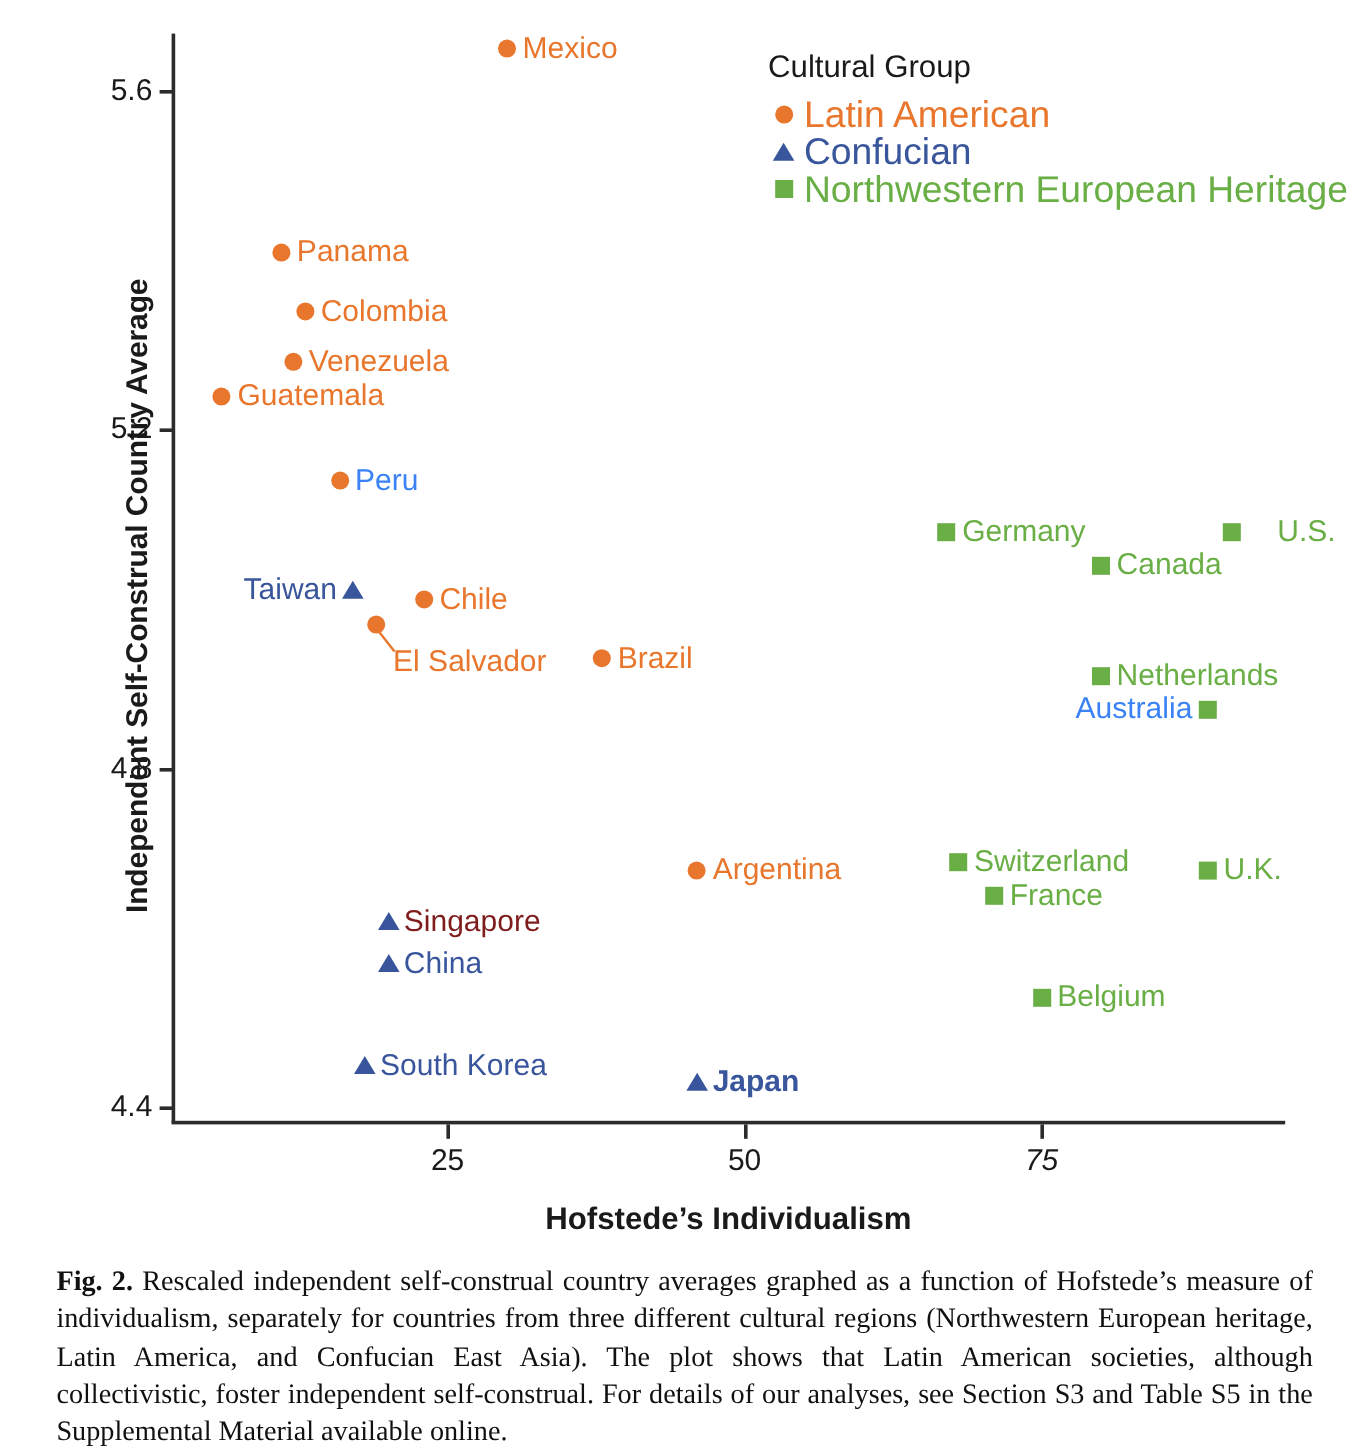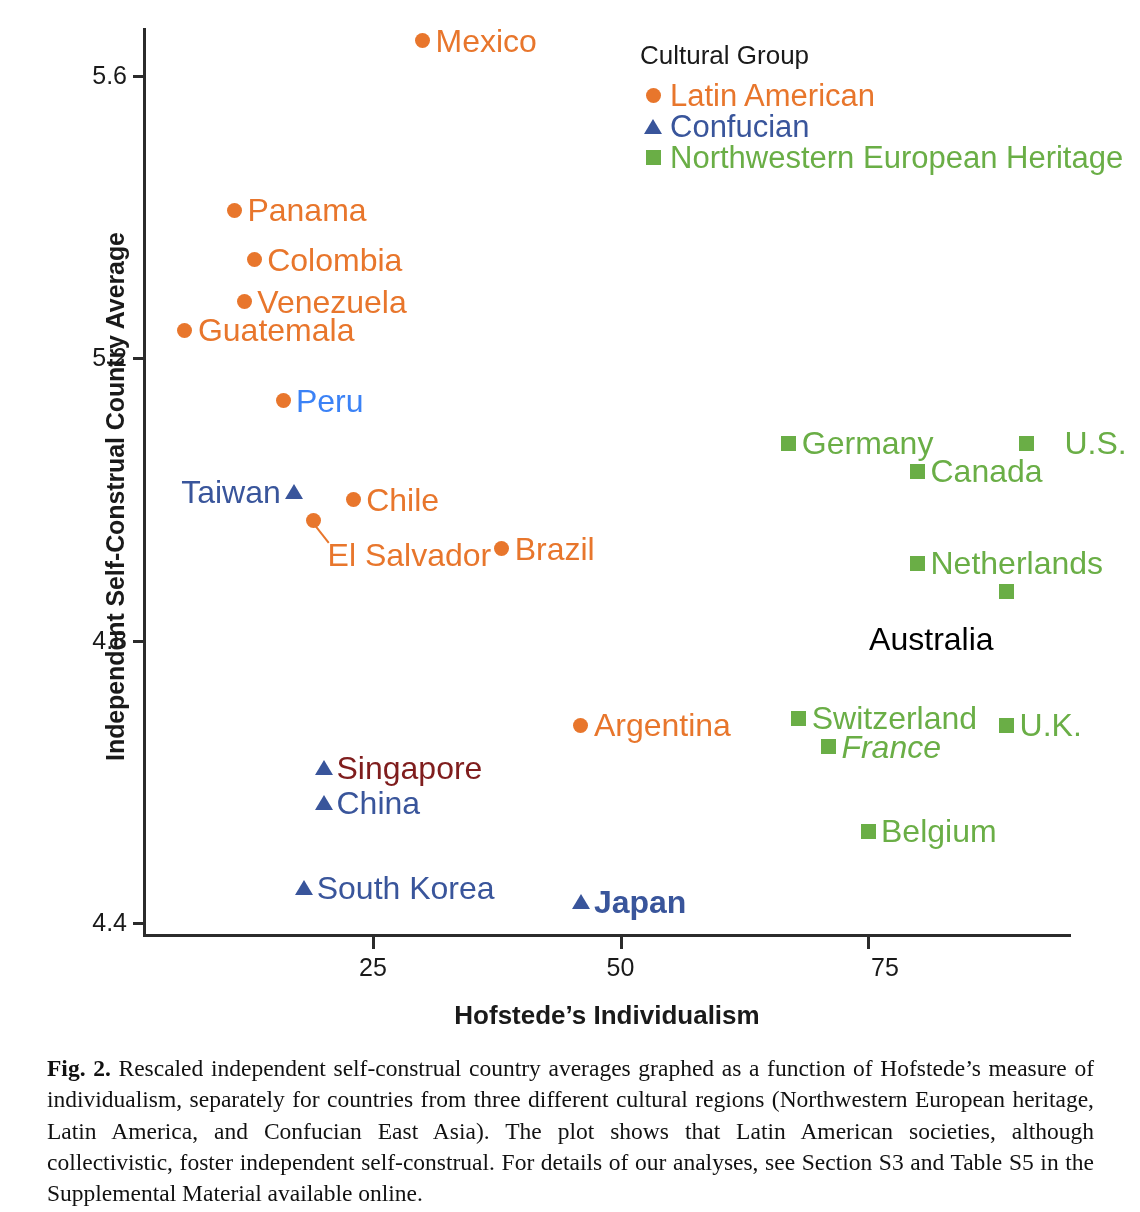--- a/index.html
+++ b/index.html
@@ -81,21 +81,21 @@
   }
   .marker.triangle {
     width: 0; height: 0;
     border-left: 9px solid transparent;
     border-right: 9px solid transparent;
     margin-left: -9px; margin-top: -8px;
   }
 
   .pt-label {
     position: absolute;
-    font-size: 32px;
+    font-size: 25px;
     white-space: nowrap;
     line-height: 1;
   }
   .lbl-right { margin-left: 13px; transform: translateY(-50%); }
   .lbl-left  { transform: translate(-100%, -50%); margin-left: -13px; }
 
   .leader { position: absolute; background: #E8762C; transform-origin: 0 0; height: 2px; }
 
   
   #legend { position: absolute; left: 640px; top: 40px; }
@@ -162,21 +162,21 @@
         <div class="tick-label tick-label-y" style="top: 625.667px;">4.8</div>
         <div class="tick-mark tick-y" style="top: 922px;"></div>
         <div class="tick-label tick-label-y" style="top: 908px;">4.4</div>
       </div>
     <div id="x-ticks">
         <div class="tick-mark tick-x" style="left: 372px;"></div>
         <div class="tick-label tick-label-x" style="left: 338px;">25</div>
         <div class="tick-mark tick-x" style="left: 619.5px;"></div>
         <div class="tick-label tick-label-x" style="left: 585.5px;">50</div>
         <div class="tick-mark tick-x" style="left: 867px;"></div>
-        <div class="tick-label tick-label-x" style="left: 850px;">75</div>
+        <div class="tick-label tick-label-x" style="left: 833px; font-style: italic;">75</div>
       </div>
 
     <div id="y-axis-title">Independent Self-Construal Country Average</div>
     <div id="x-axis-title">Hofstede’s Individualism</div>
 
     <div id="points-layer">
         <div class="pt" style="left: 422.5px; top: 40.7083px;">
           <div class="marker circle" style="background: rgb(232, 118, 44);"></div>
           <div class="pt-label lbl-right" style="color: rgb(232, 118, 44);">Mexico</div>
         </div>
@@ -248,33 +248,33 @@
         <div class="pt" style="left: 917.5px; top: 471.267px;">
           <div class="marker square" style="background: rgb(106, 174, 70);"></div>
           <div class="pt-label lbl-right" style="color: rgb(106, 174, 70);">Canada</div>
         </div>
         <div class="pt" style="left: 917.5px; top: 563.025px;">
           <div class="marker square" style="background: rgb(106, 174, 70);"></div>
           <div class="pt-label lbl-right" style="color: rgb(106, 174, 70);">Netherlands</div>
         </div>
         <div class="pt" style="left: 1006.6px; top: 591.258px;">
           <div class="marker square" style="background: rgb(106, 174, 70);"></div>
-          <div class="pt-label lbl-left" style="color: #000000; margin-top: 48px;">Australia</div>
+          <div class="pt-label lbl-left" style="color: #3b82f6;">Australia</div>
         </div>
         <div class="pt" style="left: 798.7px; top: 718.308px;">
           <div class="marker square" style="background: rgb(106, 174, 70);"></div>
           <div class="pt-label lbl-right" style="color: rgb(106, 174, 70);">Switzerland</div>
         </div>
         <div class="pt" style="left: 1006.6px; top: 725.367px;">
           <div class="marker square" style="background: rgb(106, 174, 70);"></div>
           <div class="pt-label lbl-right" style="color: rgb(106, 174, 70);">U.K.</div>
         </div>
         <div class="pt" style="left: 828.4px; top: 746.542px;">
           <div class="marker square" style="background: rgb(106, 174, 70);"></div>
-          <div class="pt-label lbl-right" style="color: rgb(106, 174, 70); font-style: italic;">France</div>
+          <div class="pt-label lbl-right" style="color: rgb(106, 174, 70);">France</div>
         </div>
         <div class="pt" style="left: 868px; top: 831.242px;">
           <div class="marker square" style="background: rgb(106, 174, 70);"></div>
           <div class="pt-label lbl-right" style="color: rgb(106, 174, 70);">Belgium</div>
         </div>
       </div>
 
     <div id="legend">
       <div id="legend-title">Cultural Group</div>
       <div id="legend-rows">

